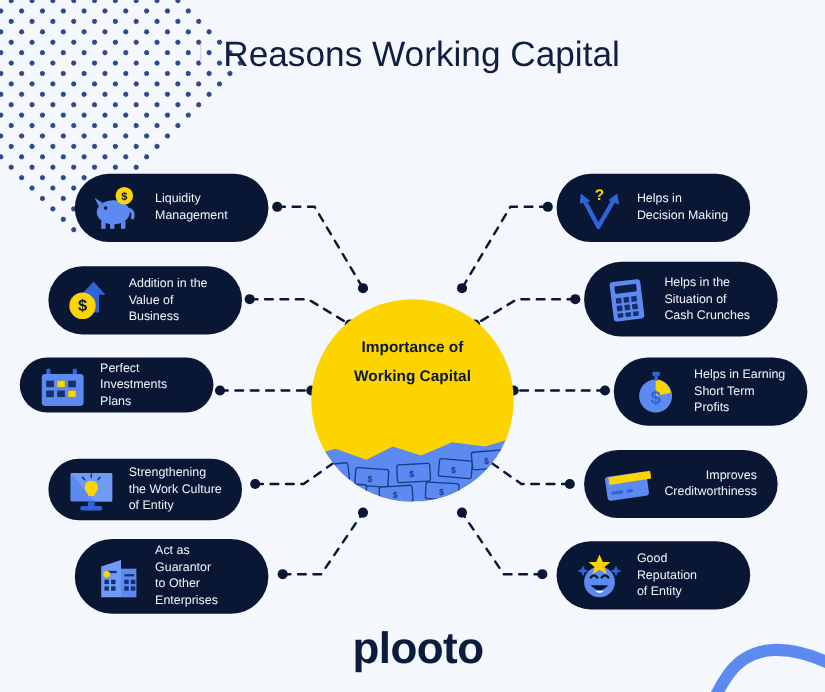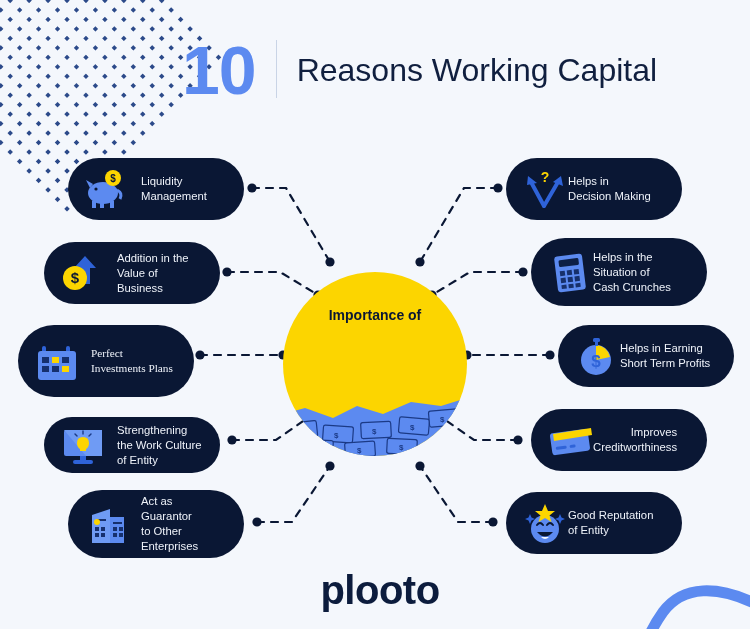--- a/index.html
+++ b/index.html
@@ -40,41 +40,40 @@
   .links{position:absolute;inset:0;pointer-events:none;}
 
   
   .card{position:absolute;background:#0a1734;border-radius:40px;
     display:flex;align-items:center;box-sizing:border-box;}
   .card .ico{flex:0 0 auto;width:46px;height:46px;display:block;}
   .card .lbl{color:#eef2f9;font-size:11.3px;line-height:15px;white-space:pre-line;}
   .card.left{padding:10px 18px 10px 16px;}
   .card.left .lbl{margin-left:11px;}
   .card.right{padding:10px 18px 10px 16px;}
-  .card.right .lbl{}
+  .card.right .lbl{margin-left:11px;}
 
   
   .logo{position:absolute;left:320px;top:568px;width:120px;text-align:center;
     font-size:40px;font-weight:bold;color:#0c1c3d;letter-spacing:-0.5px;}
 </style>
 </head>
 <body>
 
 <div id="stage">
 
   <div class="deco-dots">
     <div class="dotgrid"></div>
   </div>
 
   <svg class="deco-curve" viewBox="0 0 190 140">
     <path d="M190 78 C150 58 115 58 95 85 C80 106 74 126 72 140" fill="none" stroke="#5c8af0" stroke-width="11" stroke-linecap="round"></path>
   </svg>
 
   <div class="header">
-    <div class="big-num">10</div>
     <div class="divider"></div>
     <div class="head-txt">
       <div class="head-l1">Reasons Working Capital</div>
     </div>
   </div>
 
   <svg class="links" viewBox="0 0 750 629">
     <g fill="none" stroke="#0a1734" stroke-width="2.2" stroke-dasharray="7 7" stroke-linecap="round">
       <path d="M252 188 L286 188 L330 262"></path>
       <path d="M227 272 L280 272 L318 295"></path>
@@ -131,20 +130,21 @@
         <text x="127" y="46">$</text>
           <text x="157" y="38">$</text>
         <text x="32" y="67">$</text>
           <text x="74" y="69">$</text>
           <text x="116" y="66">$</text>
       </g>
     </svg>
   </div>
   <div class="center-label">
     <div>Importance of</div>
+    <div>Working Capital</div>
   </div>
 
   <div class="card left" style="left:68px;top:158px;width:176px;height:62px;">
     <svg class="ico" viewBox="0 0 46 46">
       <ellipse cx="19" cy="27" rx="15" ry="11" fill="#5c8af0"></ellipse>
       <path d="M6 22 L2 14 L9 18 Z" fill="#5c8af0"></path>
       <rect x="8" y="35" width="4" height="7" fill="#5c8af0"></rect>
       <rect x="16" y="36" width="4" height="6" fill="#5c8af0"></rect>
       <rect x="26" y="35" width="4" height="7" fill="#5c8af0"></rect>
       <path d="M33 24 q6 3 3 9" stroke="#5c8af0" stroke-width="3" fill="none"></path>
@@ -159,21 +159,21 @@
   <div class="card left" style="left:44px;top:242px;width:176px;height:62px;">
     <svg class="ico" viewBox="0 0 46 46">
       <path d="M25 6 L36 18 L30 18 L30 34 L20 34 L20 18 L14 18 Z" fill="#2f63d8"></path>
       <circle cx="15" cy="28" r="12" fill="#fcd500"></circle>
       <text x="15" y="33" text-anchor="middle" font-family="'Liberation Sans',sans-serif" font-size="15" font-weight="bold" fill="#0a1734">$</text>
     </svg>
     <div class="lbl">Addition in the
 Value of Business</div>
   </div>
 
-  <div class="card left" style="left:18px;top:325px;width:176px;height:72px;font-family:Liberation Serif, serif;">
+  <div class="card left" style="left:18px;top:325px;width:176px;height:50px;">
     <svg class="ico" viewBox="0 0 46 46">
       <rect x="8" y="8" width="4" height="8" rx="2" fill="#2f63d8"></rect>
       <rect x="32" y="8" width="4" height="8" rx="2" fill="#2f63d8"></rect>
       <rect x="4" y="13" width="38" height="29" rx="3" fill="#5c8af0"></rect>
       <g fill="#16306e">
         <rect x="8" y="19" width="7" height="6"></rect>
           <rect x="18" y="19" width="7" height="6"></rect>
         <rect x="28" y="19" width="7" height="6"></rect>
         <rect x="8" y="28" width="7" height="6"></rect>
           <rect x="18" y="28" width="7" height="6"></rect>

